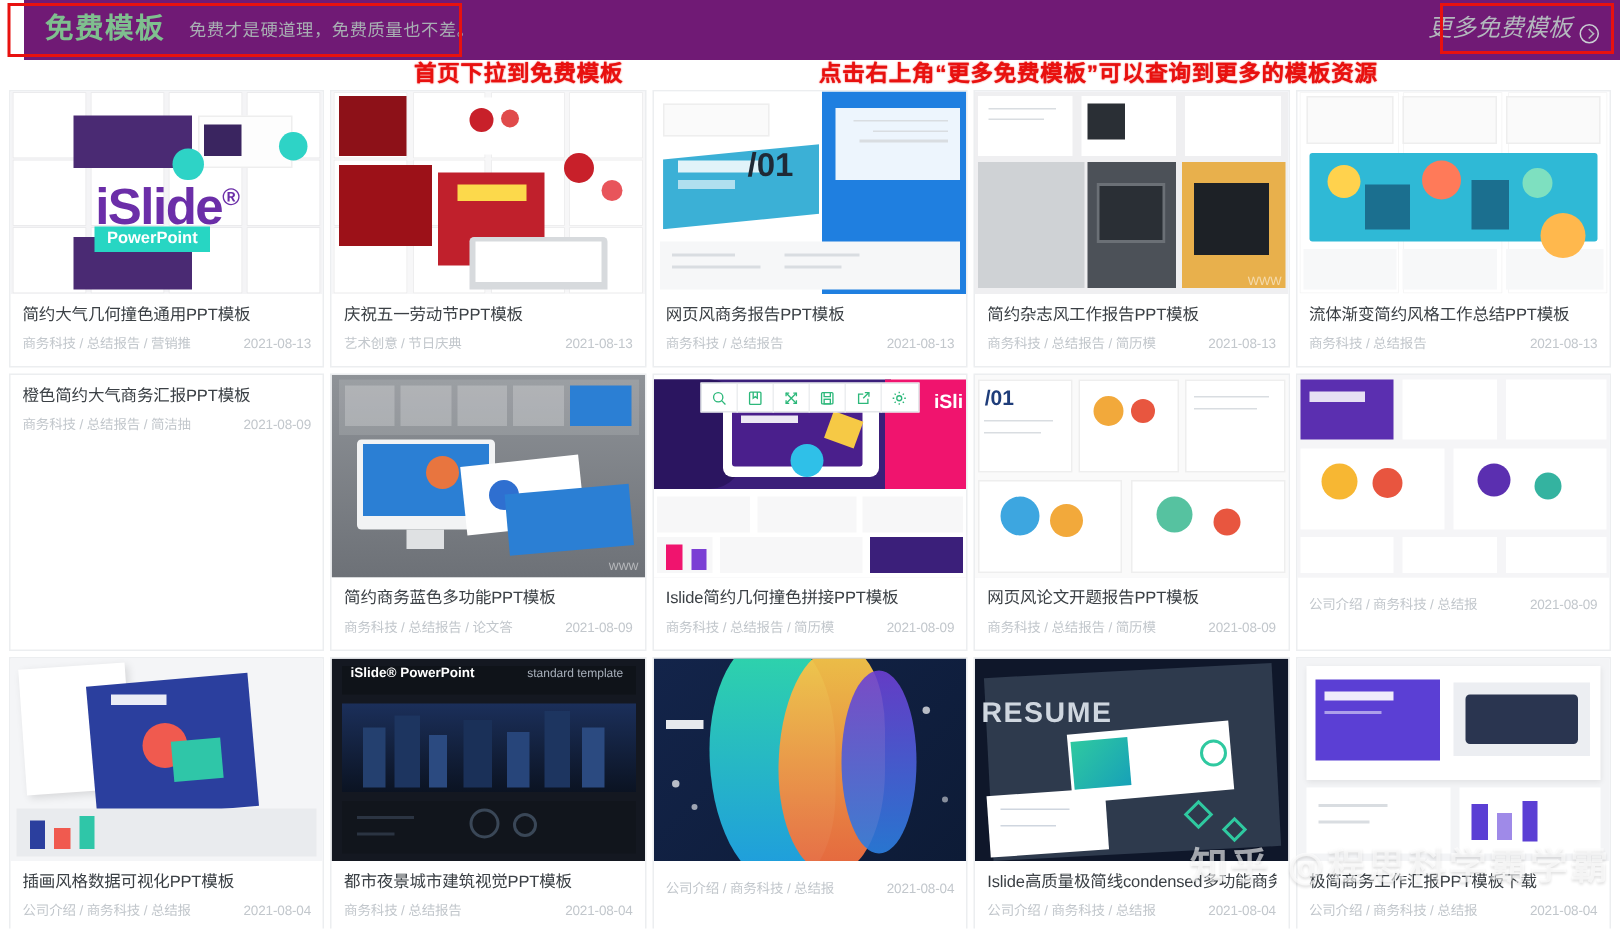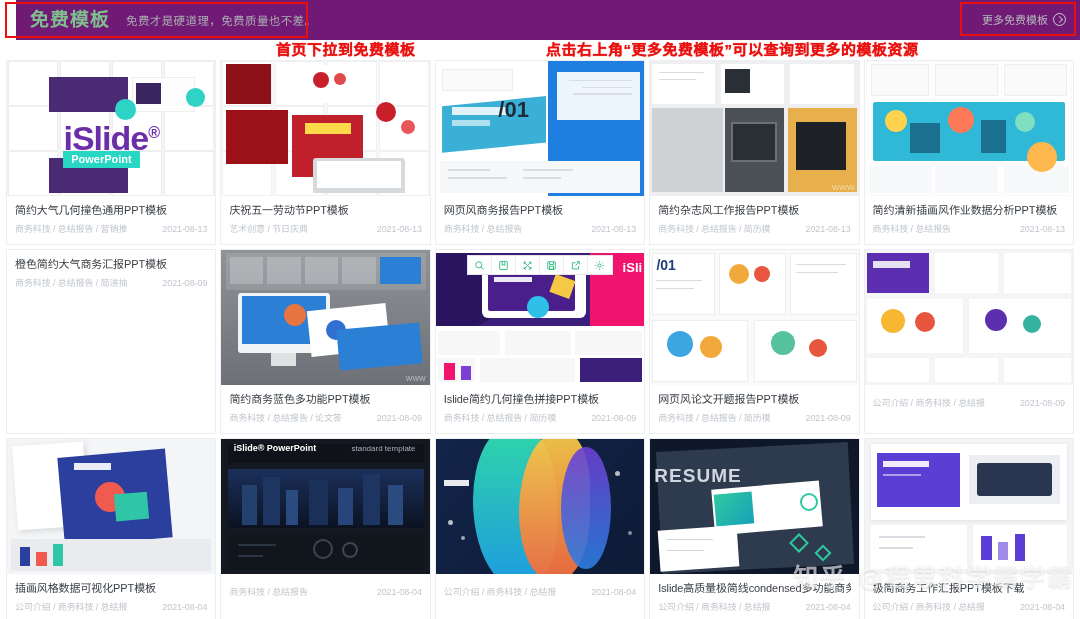--- a/index.html
+++ b/index.html
@@ -22,22 +22,22 @@
     font-size: 19px; font-weight: 700; color: #7fbf8f;
     letter-spacing: 1px; line-height: 24px;
   }
   .hdr-sub {
     position: absolute; left: 110px; top: 13px;
     font-size: 11.5px; color: #a8aeb3; line-height: 16px;
     letter-spacing: .4px;
   }
   .hdr-more {
     position: absolute; right: 26px; top: 12px;
-    font-size: 11px; color: #b3b8bd; line-height: 16px;
-    display: flex; align-items: flex-start; gap: 5px;
+    font-size: 16px; color: #b3b8bd; line-height: 16px;
+    display: flex; align-items: flex-end; gap: 5px; font-style: italic;
   }
   .hdr-more-arrow {
     display: inline-block; width: 13px; height: 13px; border-radius: 50%;
     border: 1px solid #c9ced2; position: relative; top: 1px;
   }
   .hdr-more-arrow::after {
     content: ""; position: absolute; left: 3.2px; top: 3.2px;
     width: 4px; height: 4px;
     border-top: 1px solid #b0b5ba; border-right: 1px solid #b0b5ba;
     transform: rotate(45deg);
@@ -332,21 +332,21 @@
       <div class="blob" style="left:72%;top:38%;width:20px;height:20px;background:#7ee0c0;"></div>
       <div style="position:absolute;left:22%;top:46%;width:14%;height:22%;background:#1b6f8f;"></div>
       <div style="position:absolute;left:56%;top:44%;width:12%;height:24%;background:#1b6f8f;"></div>
       <div style="position:absolute;left:2%;top:78%;width:30%;height:20%;background:#f7f8f9;"></div>
       <div style="position:absolute;left:34%;top:78%;width:30%;height:20%;background:#f7f8f9;"></div>
       <div style="position:absolute;left:67%;top:78%;width:31%;height:20%;background:#f7f8f9;"></div>
       <div class="blob" style="left:78%;top:60%;width:30px;height:30px;background:#ffb84d;"></div>
     </div>
         </div>
         <div class="card-meta">
-          <div class="card-title">简约清新插画风作业数据分析PPT模板</div>
+          <div class="card-title">流体渐变简约风格工作总结PPT模板</div>
           <div class="card-sub">
             <span class="card-tags">商务科技 / 总结报告</span>
             <span class="card-date">2021-08-13</span>
           </div>
         </div>
       </div>
       <div class="card">
         <div class="card-meta">
           <div class="card-title">橙色简约大气商务汇报PPT模板</div>
           <div class="card-sub">
@@ -504,20 +504,21 @@
       <div style="position:absolute;left:68%;top:26%;width:8%;height:38%;background:#1d3560;"></div>
       <div style="position:absolute;left:80%;top:34%;width:7%;height:30%;background:#2b4a80;"></div>
       <div style="position:absolute;left:3%;top:70%;width:94%;height:26%;background:#11151c;"></div>
       <div class="ln" style="left:8%;top:78%;width:18%;background:#2b3442;"></div>
       <div class="ln" style="left:8%;top:86%;width:12%;background:#2b3442;"></div>
       <div class="blob" style="left:44%;top:74%;width:20px;height:20px;background:none;border:2px solid #3a4757;"></div>
       <div class="blob" style="left:58%;top:76%;width:16px;height:16px;background:none;border:2px solid #3a4757;"></div>
     </div>
         </div>
         <div class="card-meta">
+          <div class="card-title">都市夜景城市建筑视觉PPT模板</div>
           <div class="card-sub">
             <span class="card-tags">商务科技 / 总结报告</span>
             <span class="card-date">2021-08-04</span>
           </div>
         </div>
       </div>
       <div class="card">
         <div class="card-thumb">
     <div class="tart" style="background:#0f1e3a">
       <div style="position:absolute;inset:0;background:linear-gradient(135deg,#13244a 0%,#0d1b36 100%)"></div>

